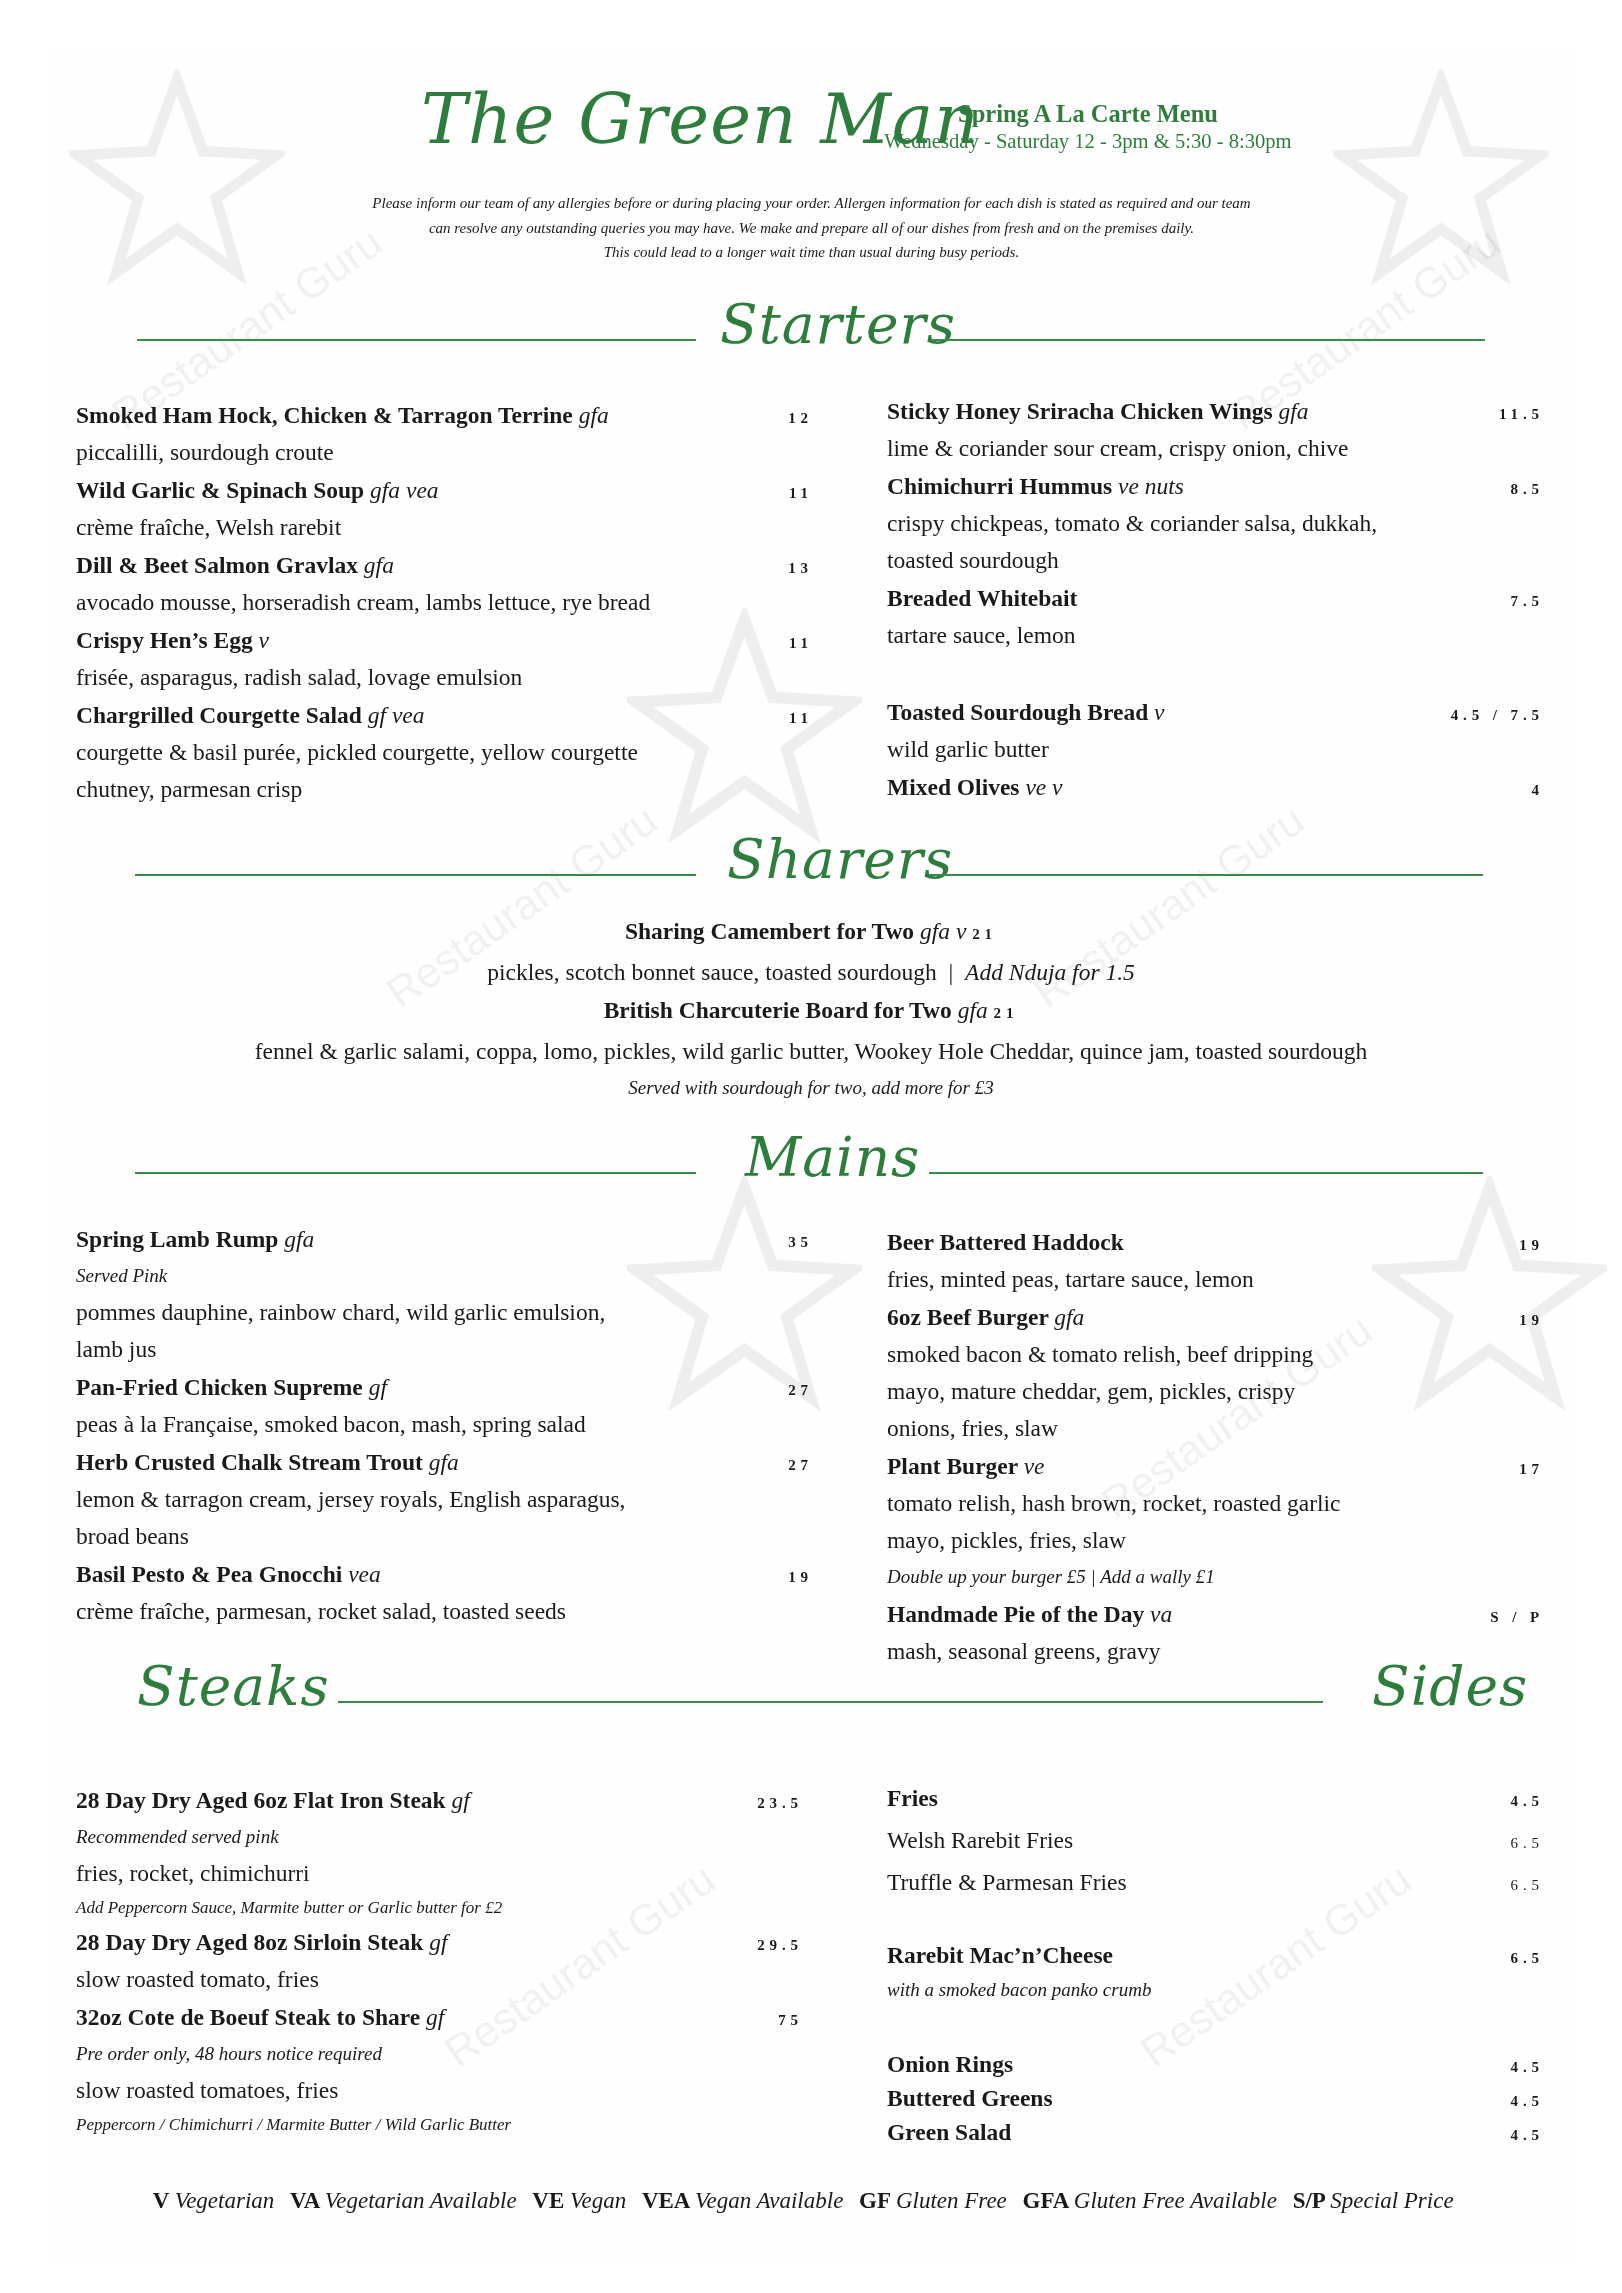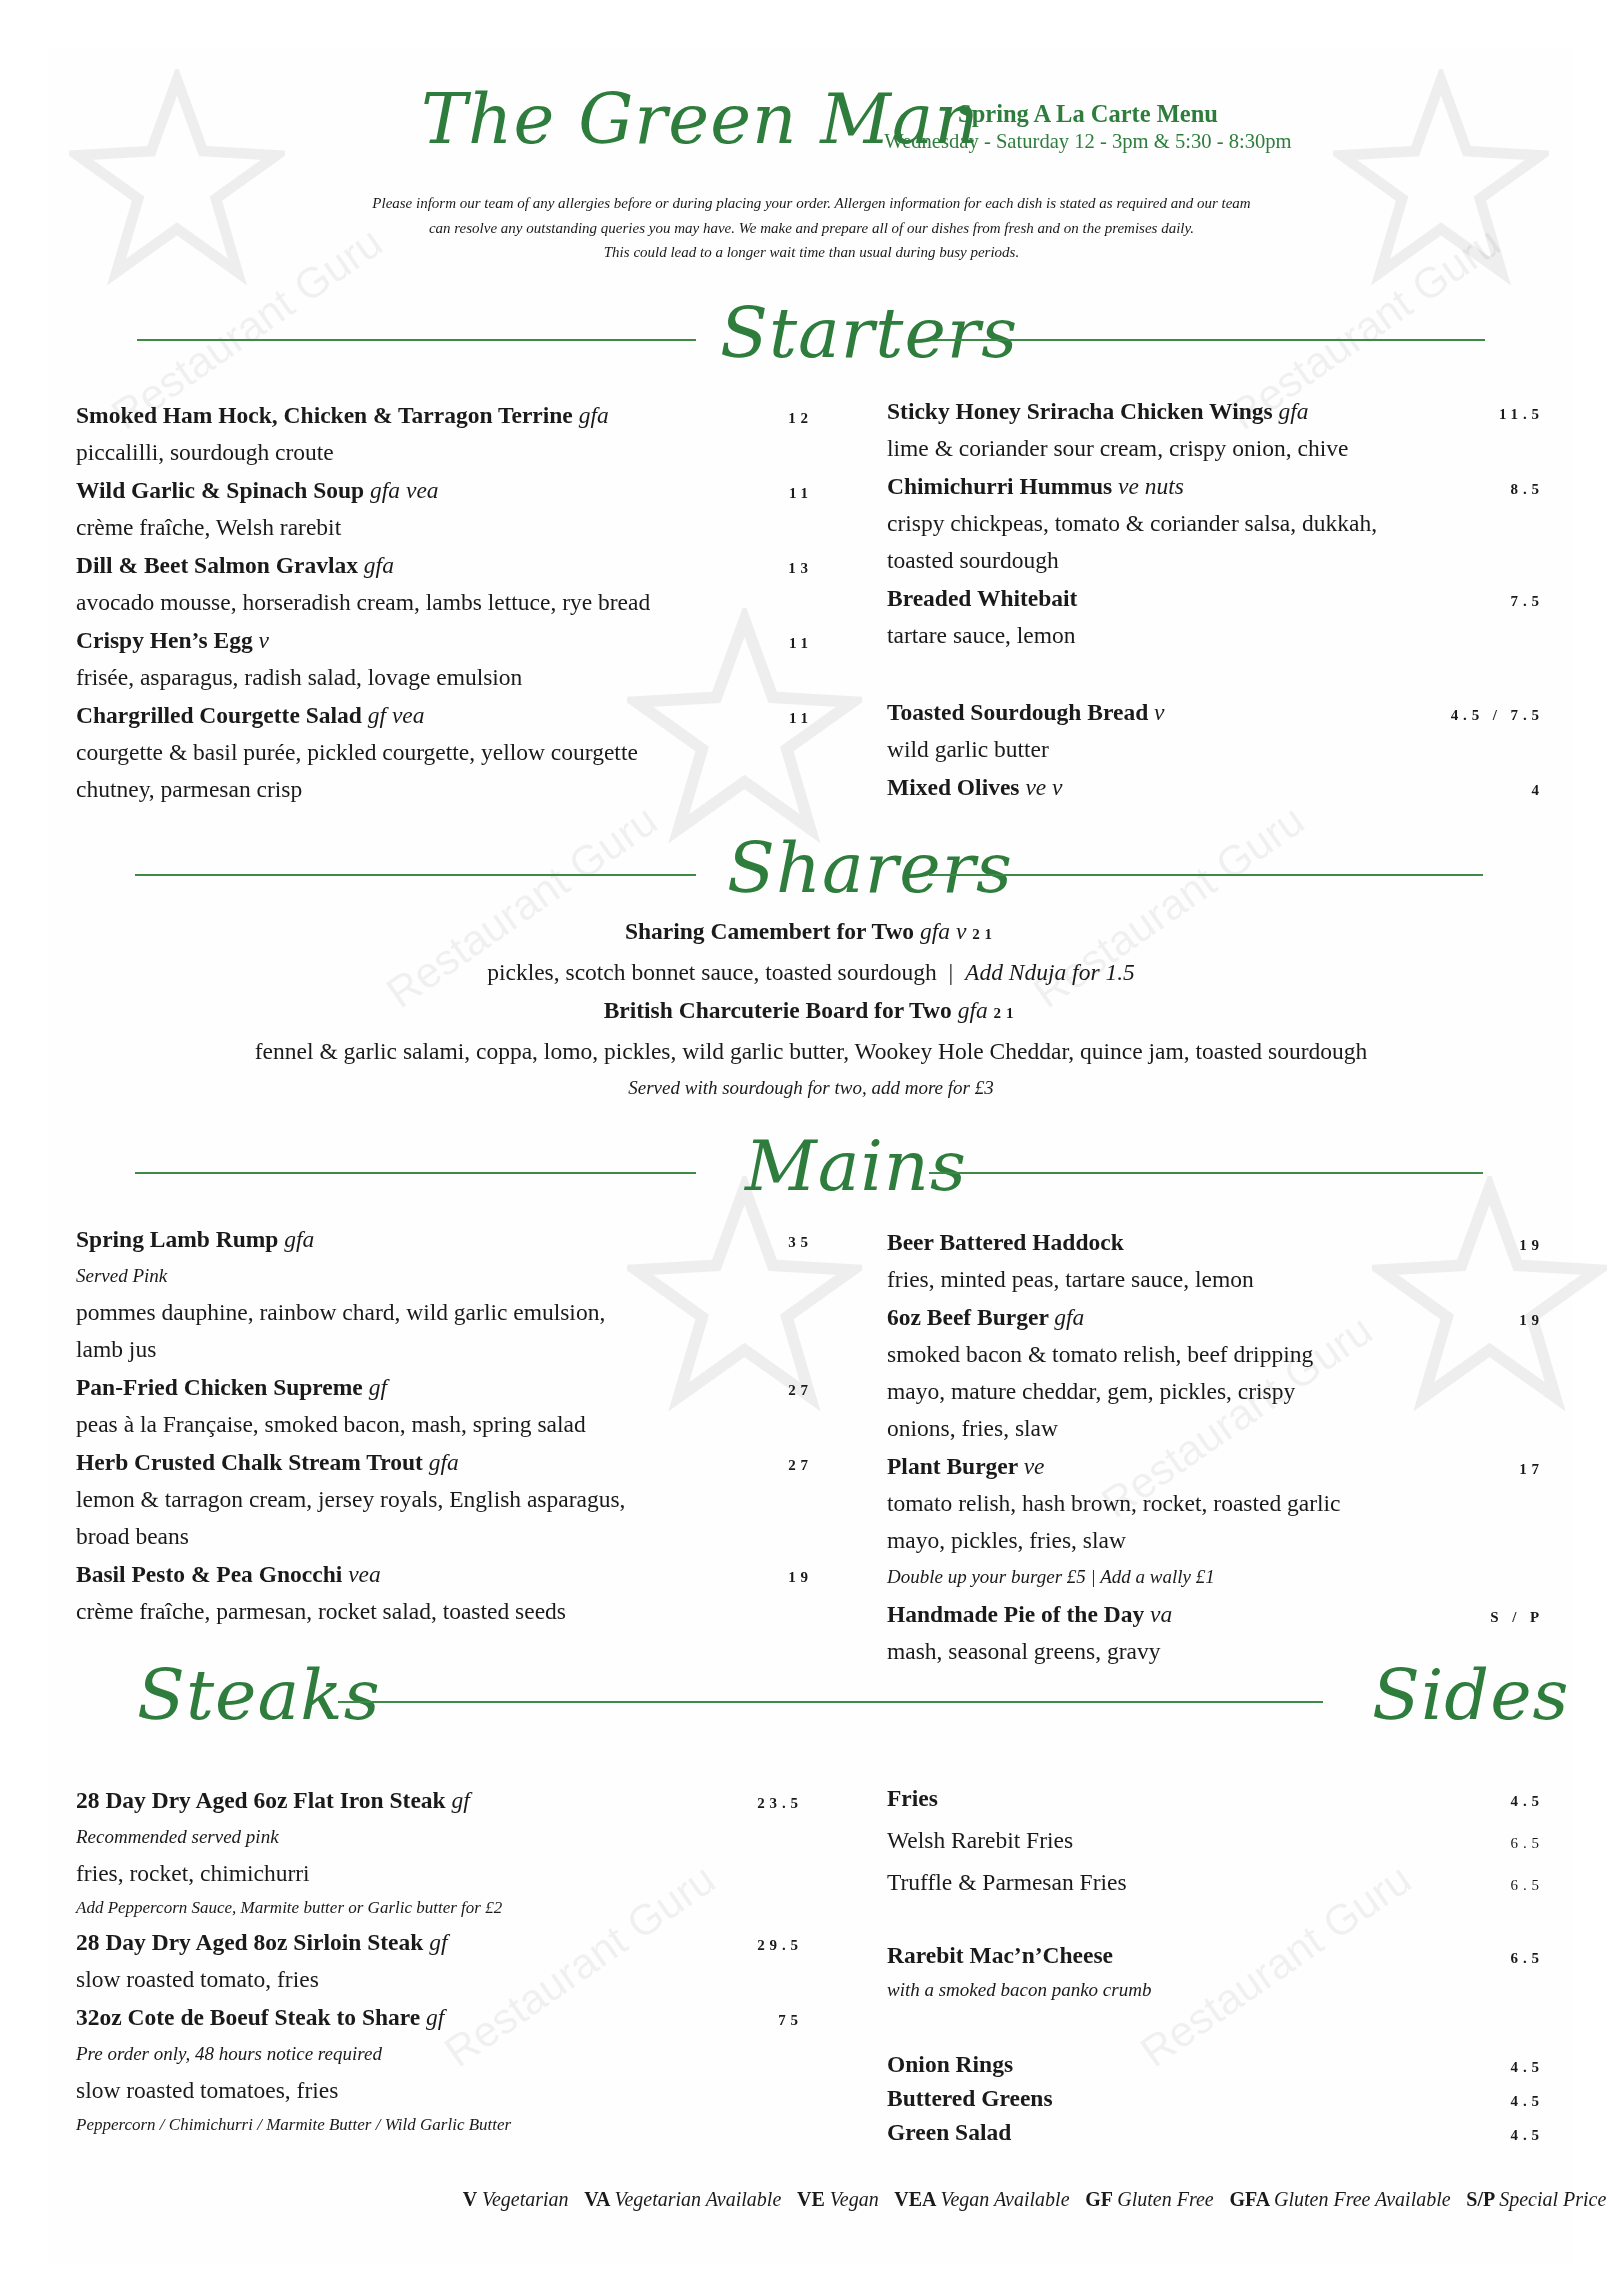--- a/index.html
+++ b/index.html
@@ -15,42 +15,42 @@
 
     .header { position:absolute; left:0; top:59px; width:1622px; }
     .brand { position:absolute; left:421px; top:19.6px; font-size:69px; }
     .menu-info { position:absolute; left:843px; top:41px; width:490px; text-align:center; color:#2e7d3c; }
     .menu-title { font-size:24.5px; font-weight:bold; }
     .menu-hours { font-size:20.6px; margin-top:2px; }
     .allergen { position:absolute; left:265px; top:132px; width:1093px; text-align:center; font-size:15px; font-style:italic; line-height:24.5px; }
 
     .sec-head { position:absolute; left:0; width:1622px; height:59px; }
     .sec-head .line { position:absolute; height:2px; background:#3b8a48; top:35px; }
-    .sec-head .title { position:absolute; font-size:70px; top:-11.8px; }
+    .sec-head .title { position:absolute; font-size:55px; top:-11.8px; }
 
     .col { position:absolute; }
     .item { position:relative; }
     .row { display:flex; justify-content:space-between; align-items:baseline;gap:20px; }
     .name { font-weight:bold; font-size:23.5px; line-height:38px; }
     .tag { font-style:italic; font-weight:normal; }
     .price { font-weight:bold; font-size:15px; letter-spacing:4.9px; }
     .price.light { font-weight:normal; }
     .desc { font-size:23.5px; line-height:37px; }
     .note { font-size:19px; font-style:italic; line-height:36px; }
     .note.small { font-size:17px; line-height:31px; }
     .gap { height:39px; }
 
     .sharers { position:absolute; left:0; top:912px; width:1622px; text-align:center; }
     .sharers .name { line-height:39px; }
     .sharers .desc { line-height:37px; }
 
     .sides .name.regular { font-weight:normal;margin-top:8px; }
     .sides .row .name { line-height:34px; }
 
-    .legend { position:absolute; left:0; top:2188px; width:1622px; text-align:right; font-size:20px; }
+    .legend { position:absolute; left:0; top:2188px; width:1622px; text-align:center; font-size:23px; }
     .legend .ab { font-weight:bold; }
     .legend .lb { font-style:italic; margin-right:15.7px; }
   </style>
 </head>
 <body>
 
 <div class="page"></div>
 
 <svg class="wm" style="left:69px;top:69px" width="216" height="216" viewBox="0 0 100 100">
     <path d="M50 5 L62 38 L96 40 L68 60 L78 94 L50 74 L22 94 L32 60 L4 40 L38 38 Z" fill="none" stroke="#000" stroke-width="5"></path>

